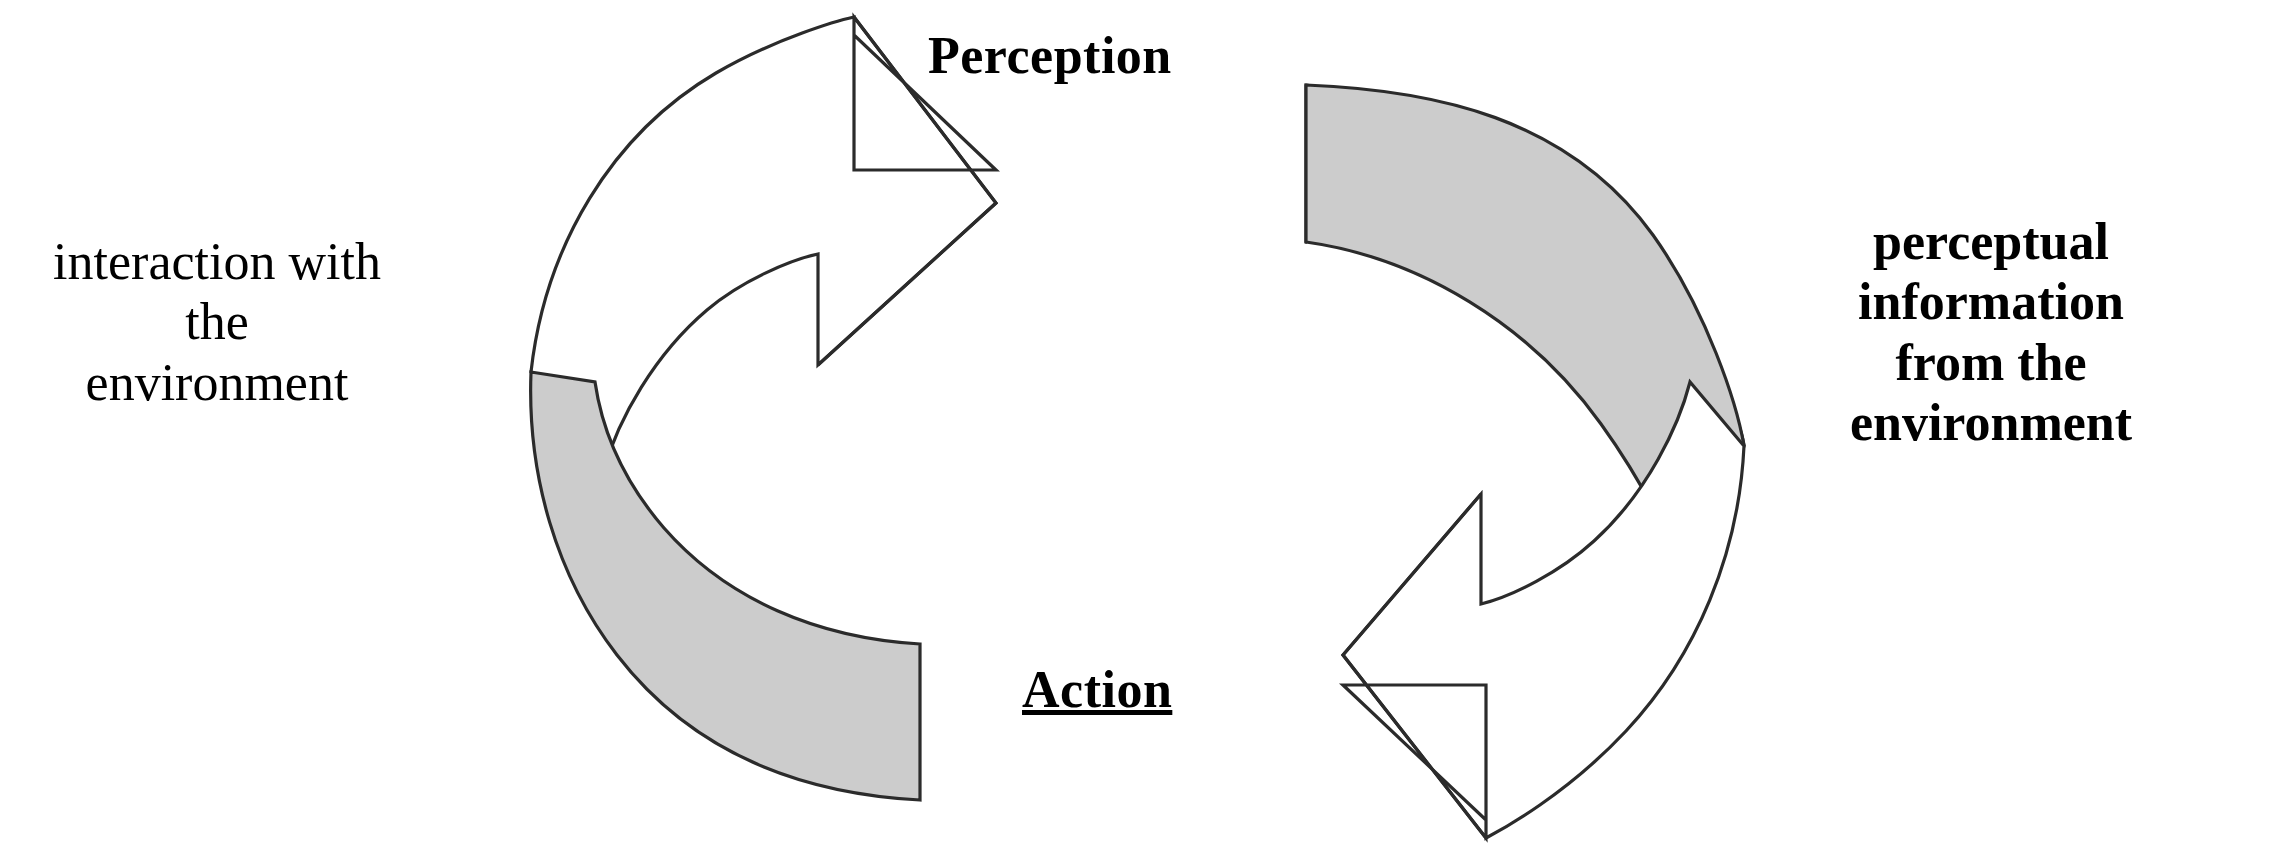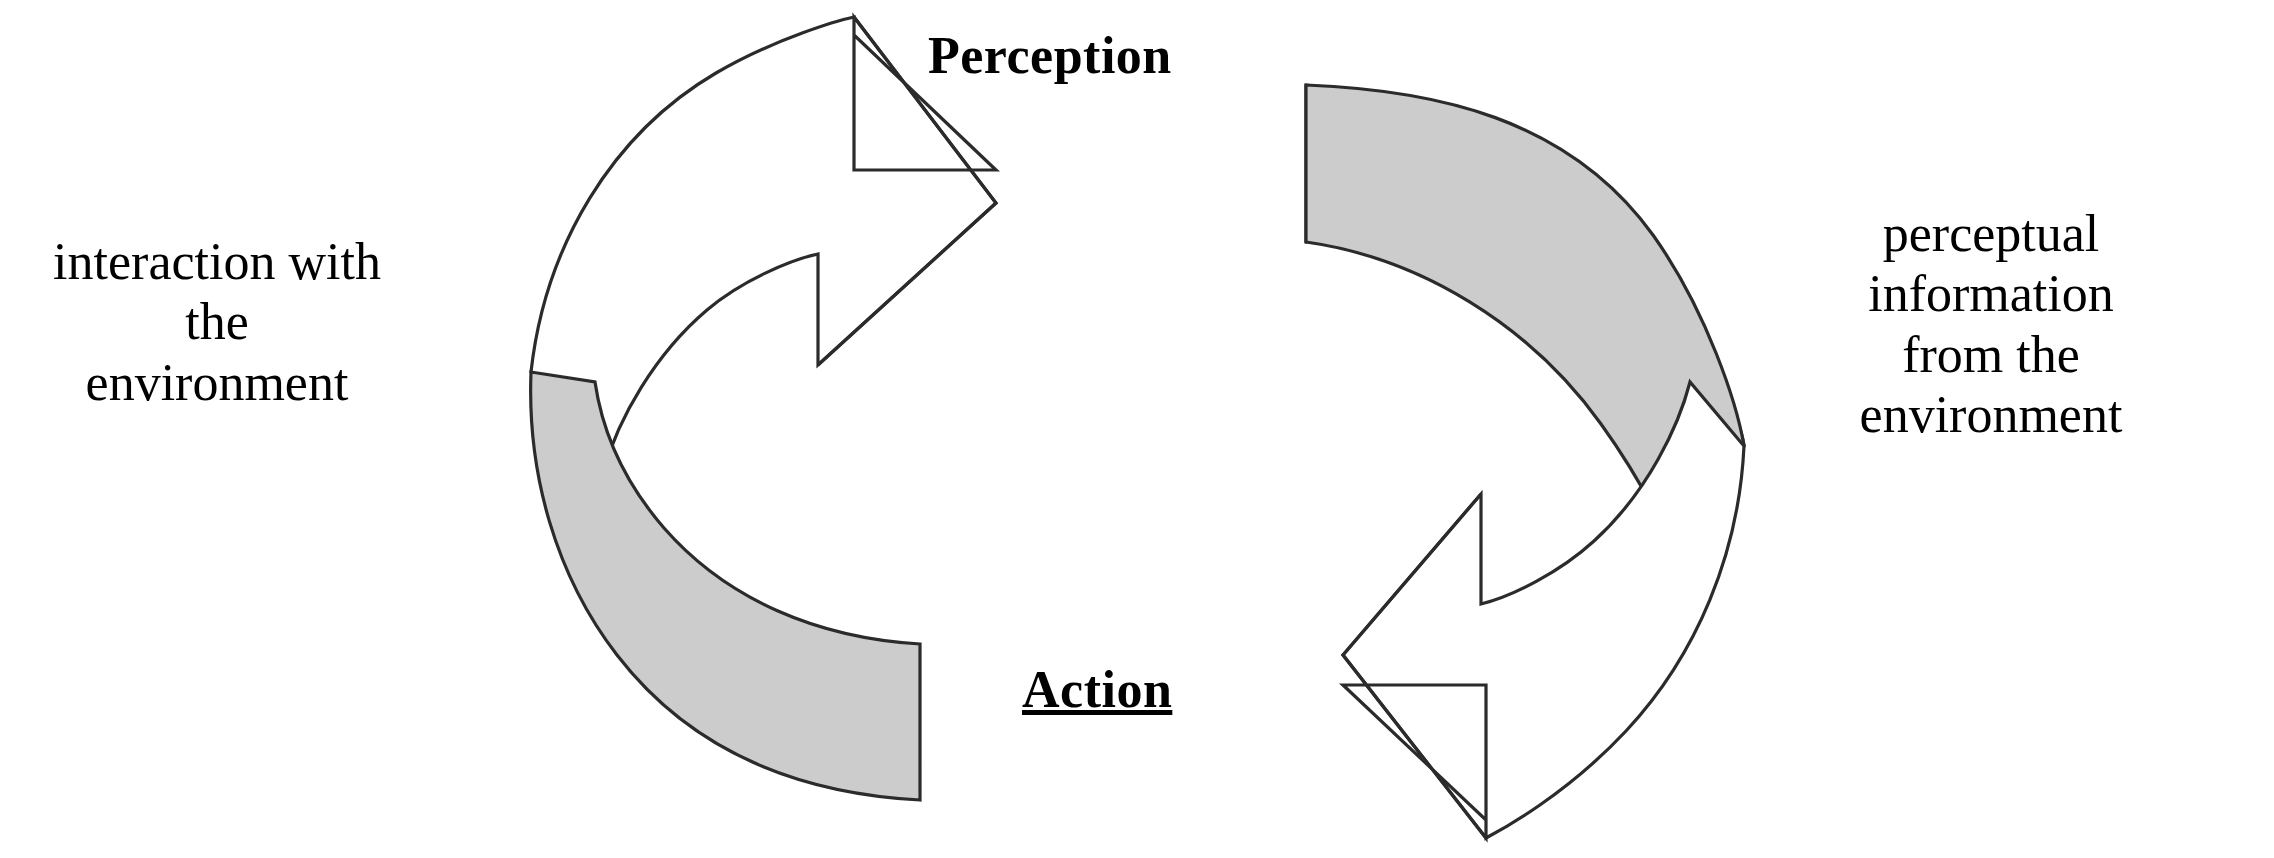--- a/index.html
+++ b/index.html
@@ -50,22 +50,23 @@
     text-decoration: underline;
   }
   #label-interaction {
     left: 4px;
     top: 232px;
     width: 330px;
     margin-left: 48px;
   }
   #label-perceptual {
     left: 1826px;
-    top: 204px;
+    top: 212px;
     width: 330px;
+    font-weight: bold;
   }
 </style>
 </head>
 <body>
 
 <div id="stage">
 
   <svg id="cycle-svg" viewBox="0 0 2274 858" xmlns="http://www.w3.org/2000/svg">
 
     <path fill="#ffffff" stroke="#2b2b2b" stroke-width="3.2" stroke-linejoin="miter" stroke-miterlimit="12" d="M 531,372

